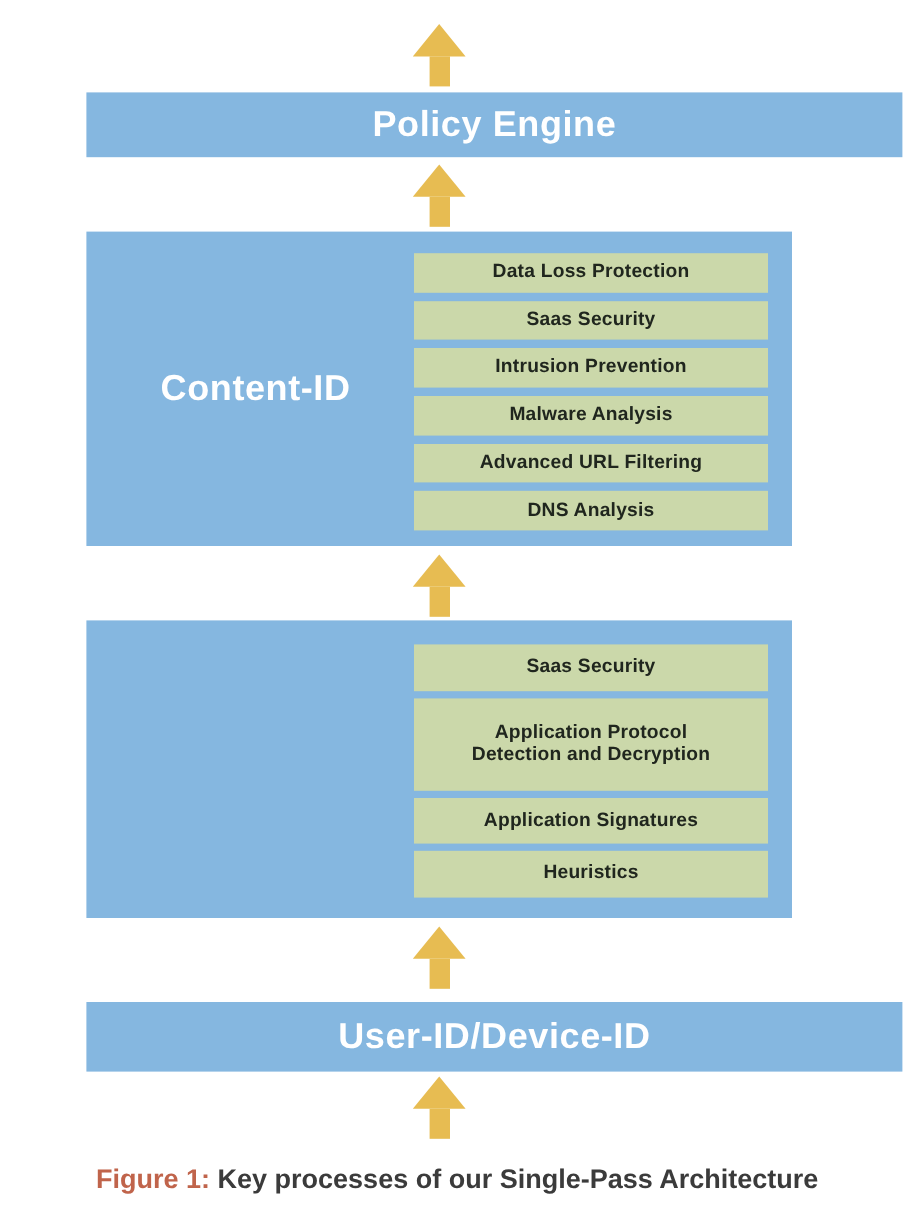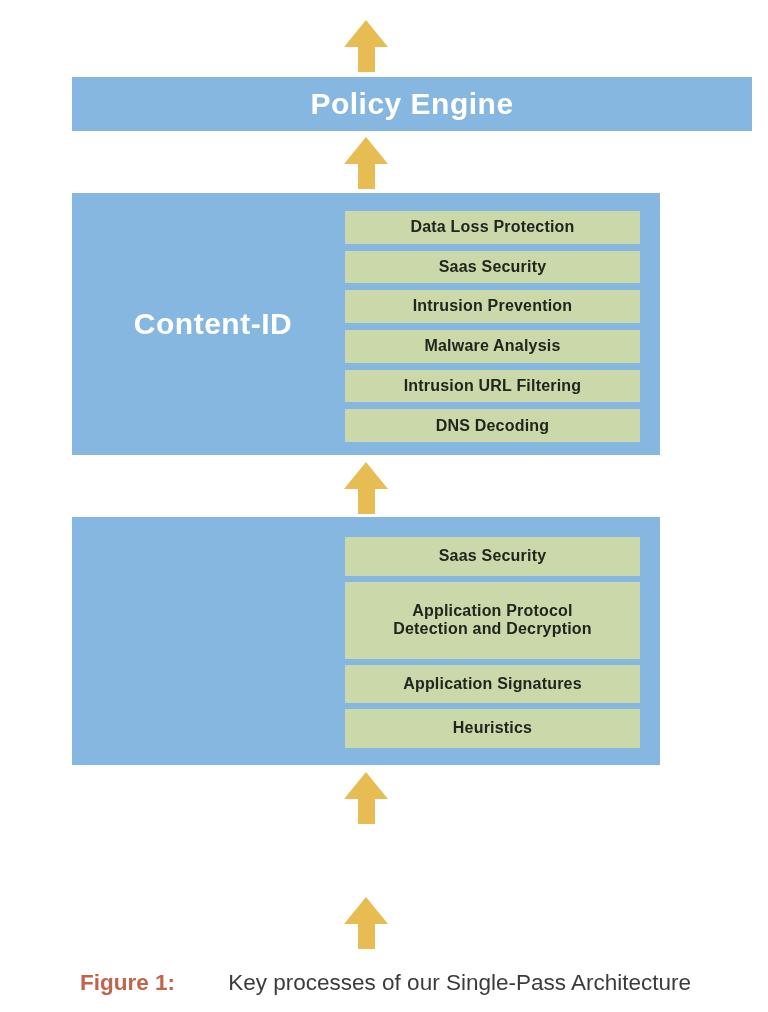--- a/index.html
+++ b/index.html
@@ -35,21 +35,21 @@
   .items{position:absolute;left:273px;right:20px;display:flex;flex-direction:column;}
   .items-content{top:18px;bottom:13px;gap:7px;}
   .items-app{top:20px;bottom:17px;gap:6px;}
   .item{flex:1;background:var(--green);display:flex;align-items:center;justify-content:center;
     text-align:center;color:var(--item-text);font-weight:bold;font-size:16px;
     letter-spacing:.2px;line-height:1.15;padding:0 28px;box-sizing:border-box;}
   .item.tall{flex:2;}
   
   .caption{position:absolute;left:80px;top:970px;font-size:22.5px;white-space:nowrap;}
   .caption-prefix{color:var(--caption-accent);font-weight:bold;}
-  .caption-body{color:var(--caption-text);font-weight:400;margin-left:47px;}
+  .caption-body{color:var(--caption-text);font-weight:700;}
   
   .arrow-1{top:20px;} .arrow-2{top:137px;} .arrow-3{top:462px;}
   .arrow-4{top:772px;} .arrow-5{top:897px;}
 </style>
 </head>
 <body>
 
 <div class="canvas">
 
   <div class="arrow arrow-1">
@@ -66,22 +66,22 @@
     <div class="arrow-stem"></div>
   </div>
 
   <div class="block block-content">
     <div class="block-label">Content-ID</div>
     <div class="items items-content">
         <div class="item">Data Loss Protection</div>
         <div class="item">Saas Security</div>
         <div class="item">Intrusion Prevention</div>
         <div class="item">Malware Analysis</div>
-        <div class="item">Intrusion URL Filtering</div>
-        <div class="item">DNS Decoding</div>
+        <div class="item">Advanced URL Filtering</div>
+        <div class="item">DNS Analysis</div>
       </div>
   </div>
 
   <div class="arrow arrow-3">
     <div class="arrow-head"></div>
     <div class="arrow-stem"></div>
   </div>
 
   <div class="block block-app">
     <div class="items items-app">
@@ -90,20 +90,23 @@
         <div class="item">Application Signatures</div>
         <div class="item">Heuristics</div>
       </div>
   </div>
 
   <div class="arrow arrow-4">
     <div class="arrow-head"></div>
     <div class="arrow-stem"></div>
   </div>
 
+  <div class="bar bar-user">
+    <span>User-ID/Device-ID</span>
+  </div>
 
   <div class="arrow arrow-5">
     <div class="arrow-head"></div>
     <div class="arrow-stem"></div>
   </div>
 
   <div class="caption">
     <span class="caption-prefix">Figure 1:</span>
     <span class="caption-body">Key processes of our Single-Pass Architecture</span>
   </div>

